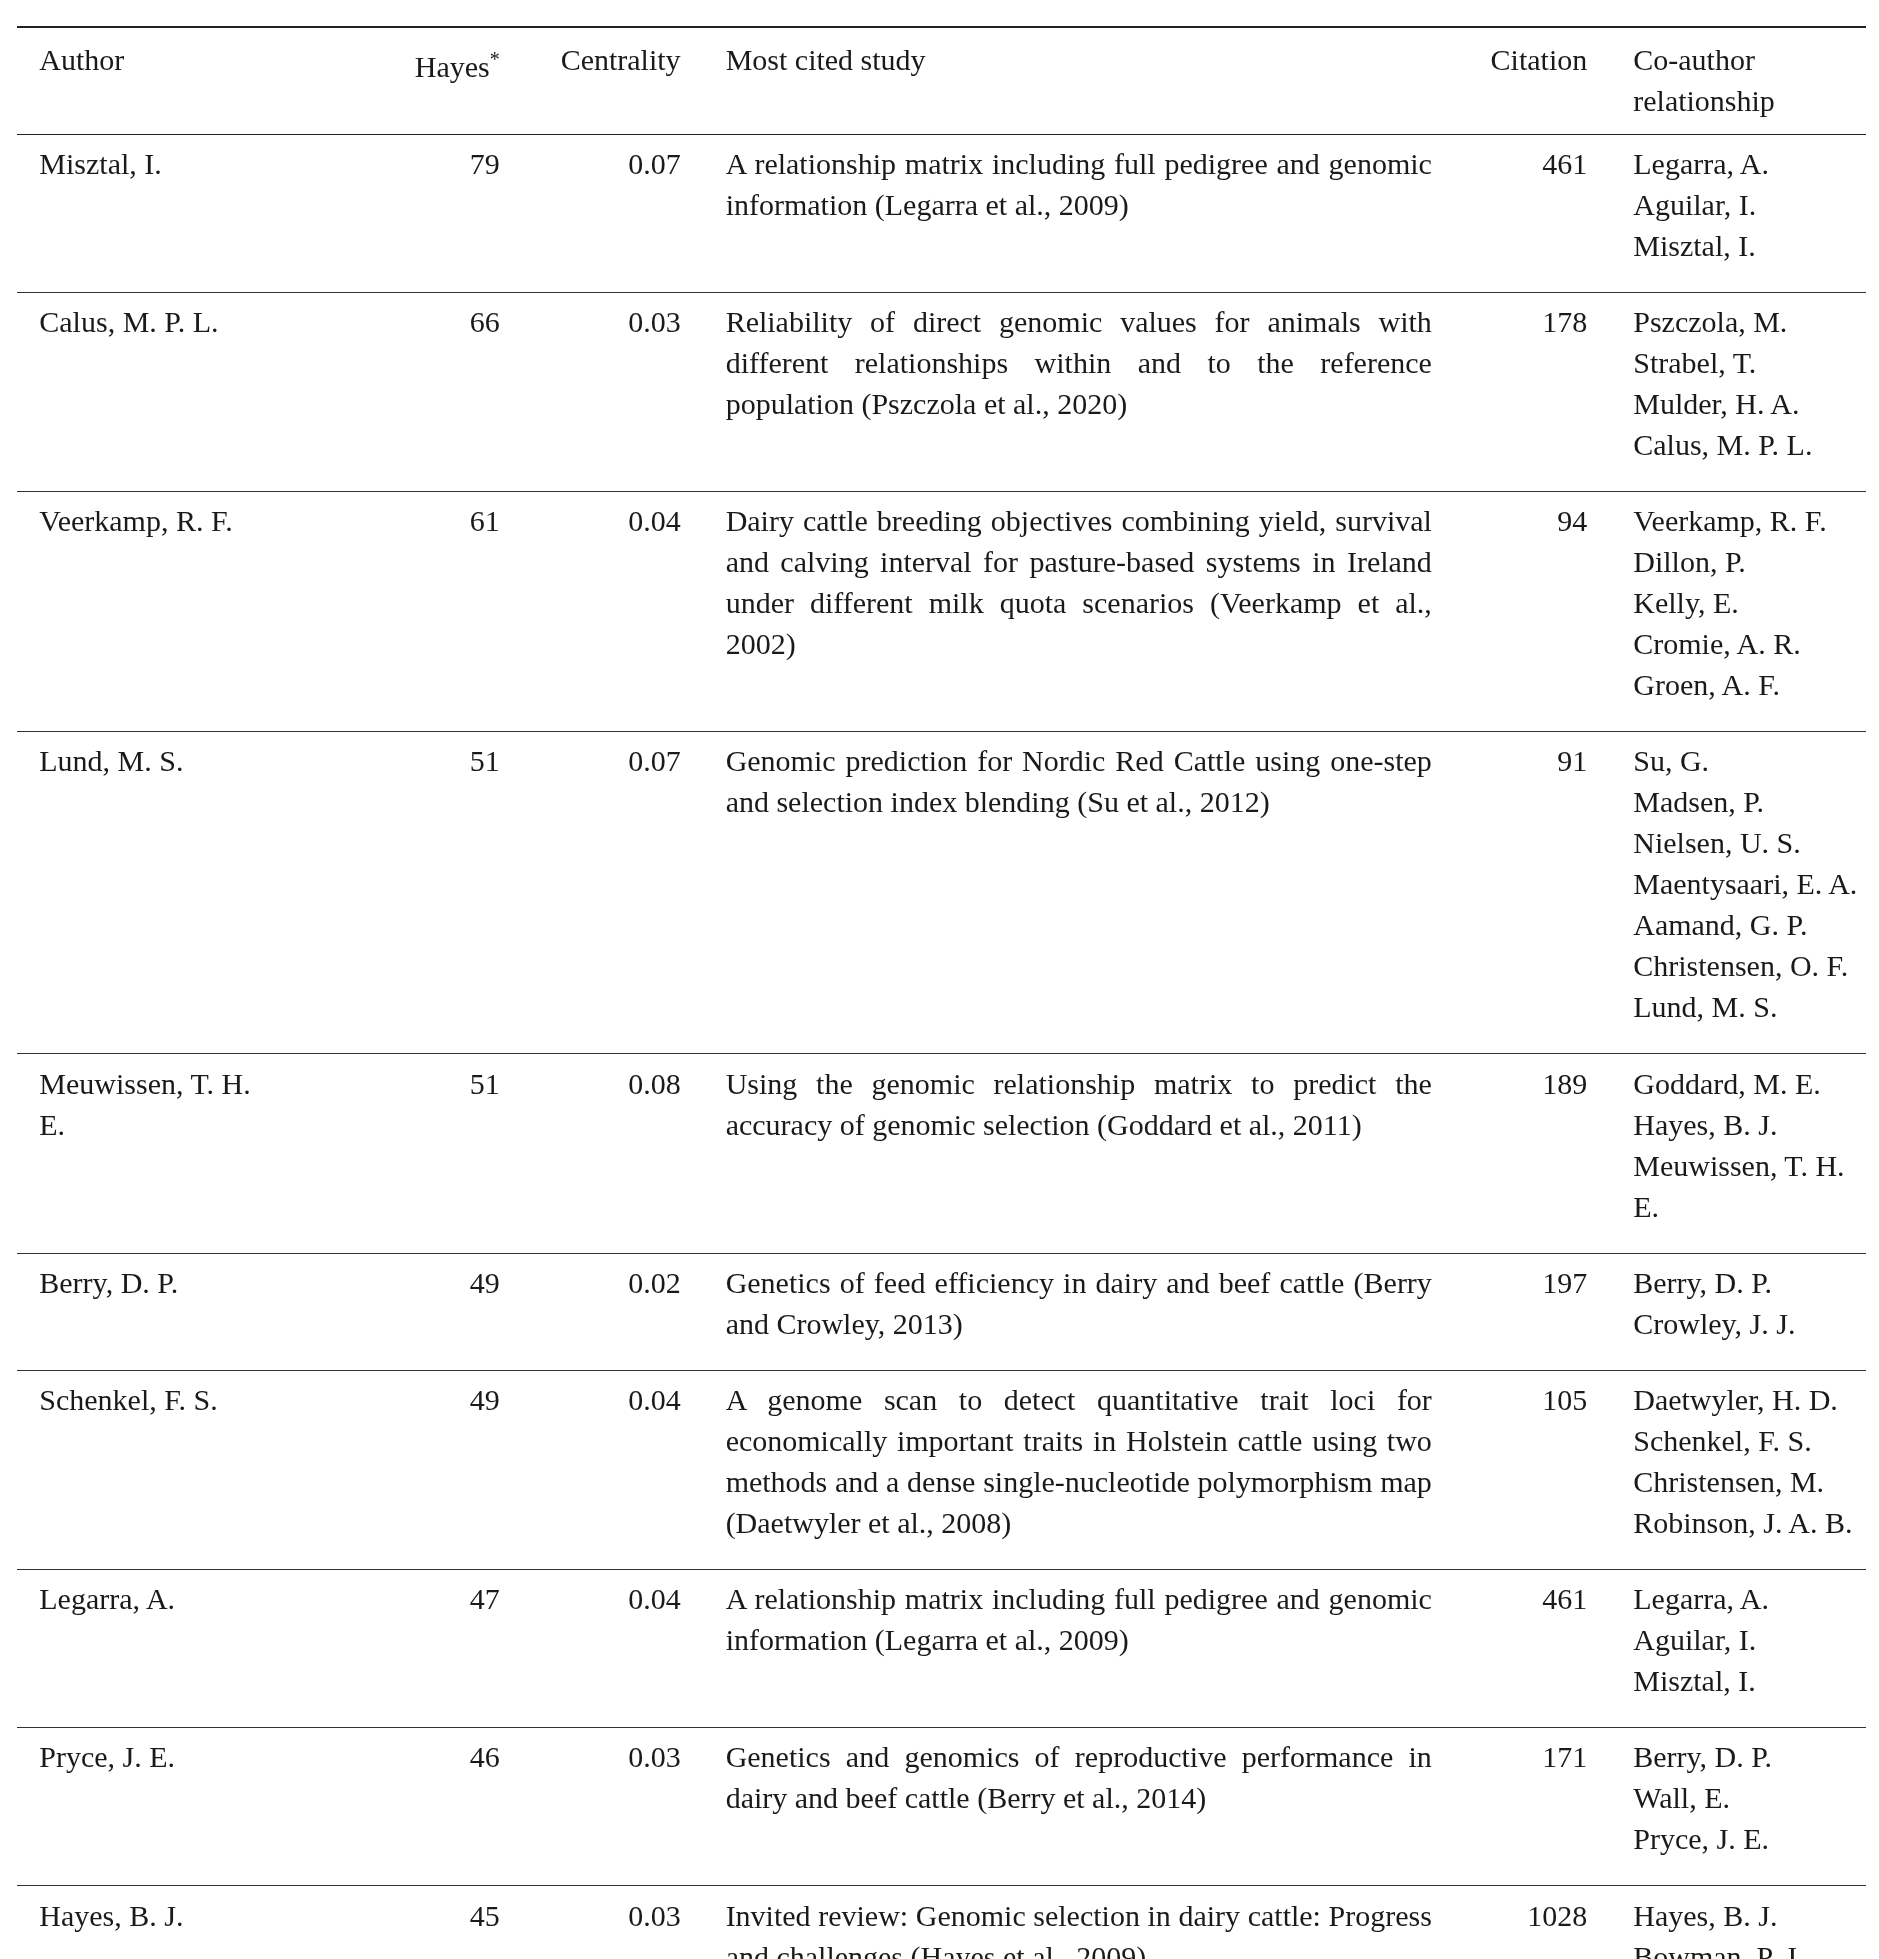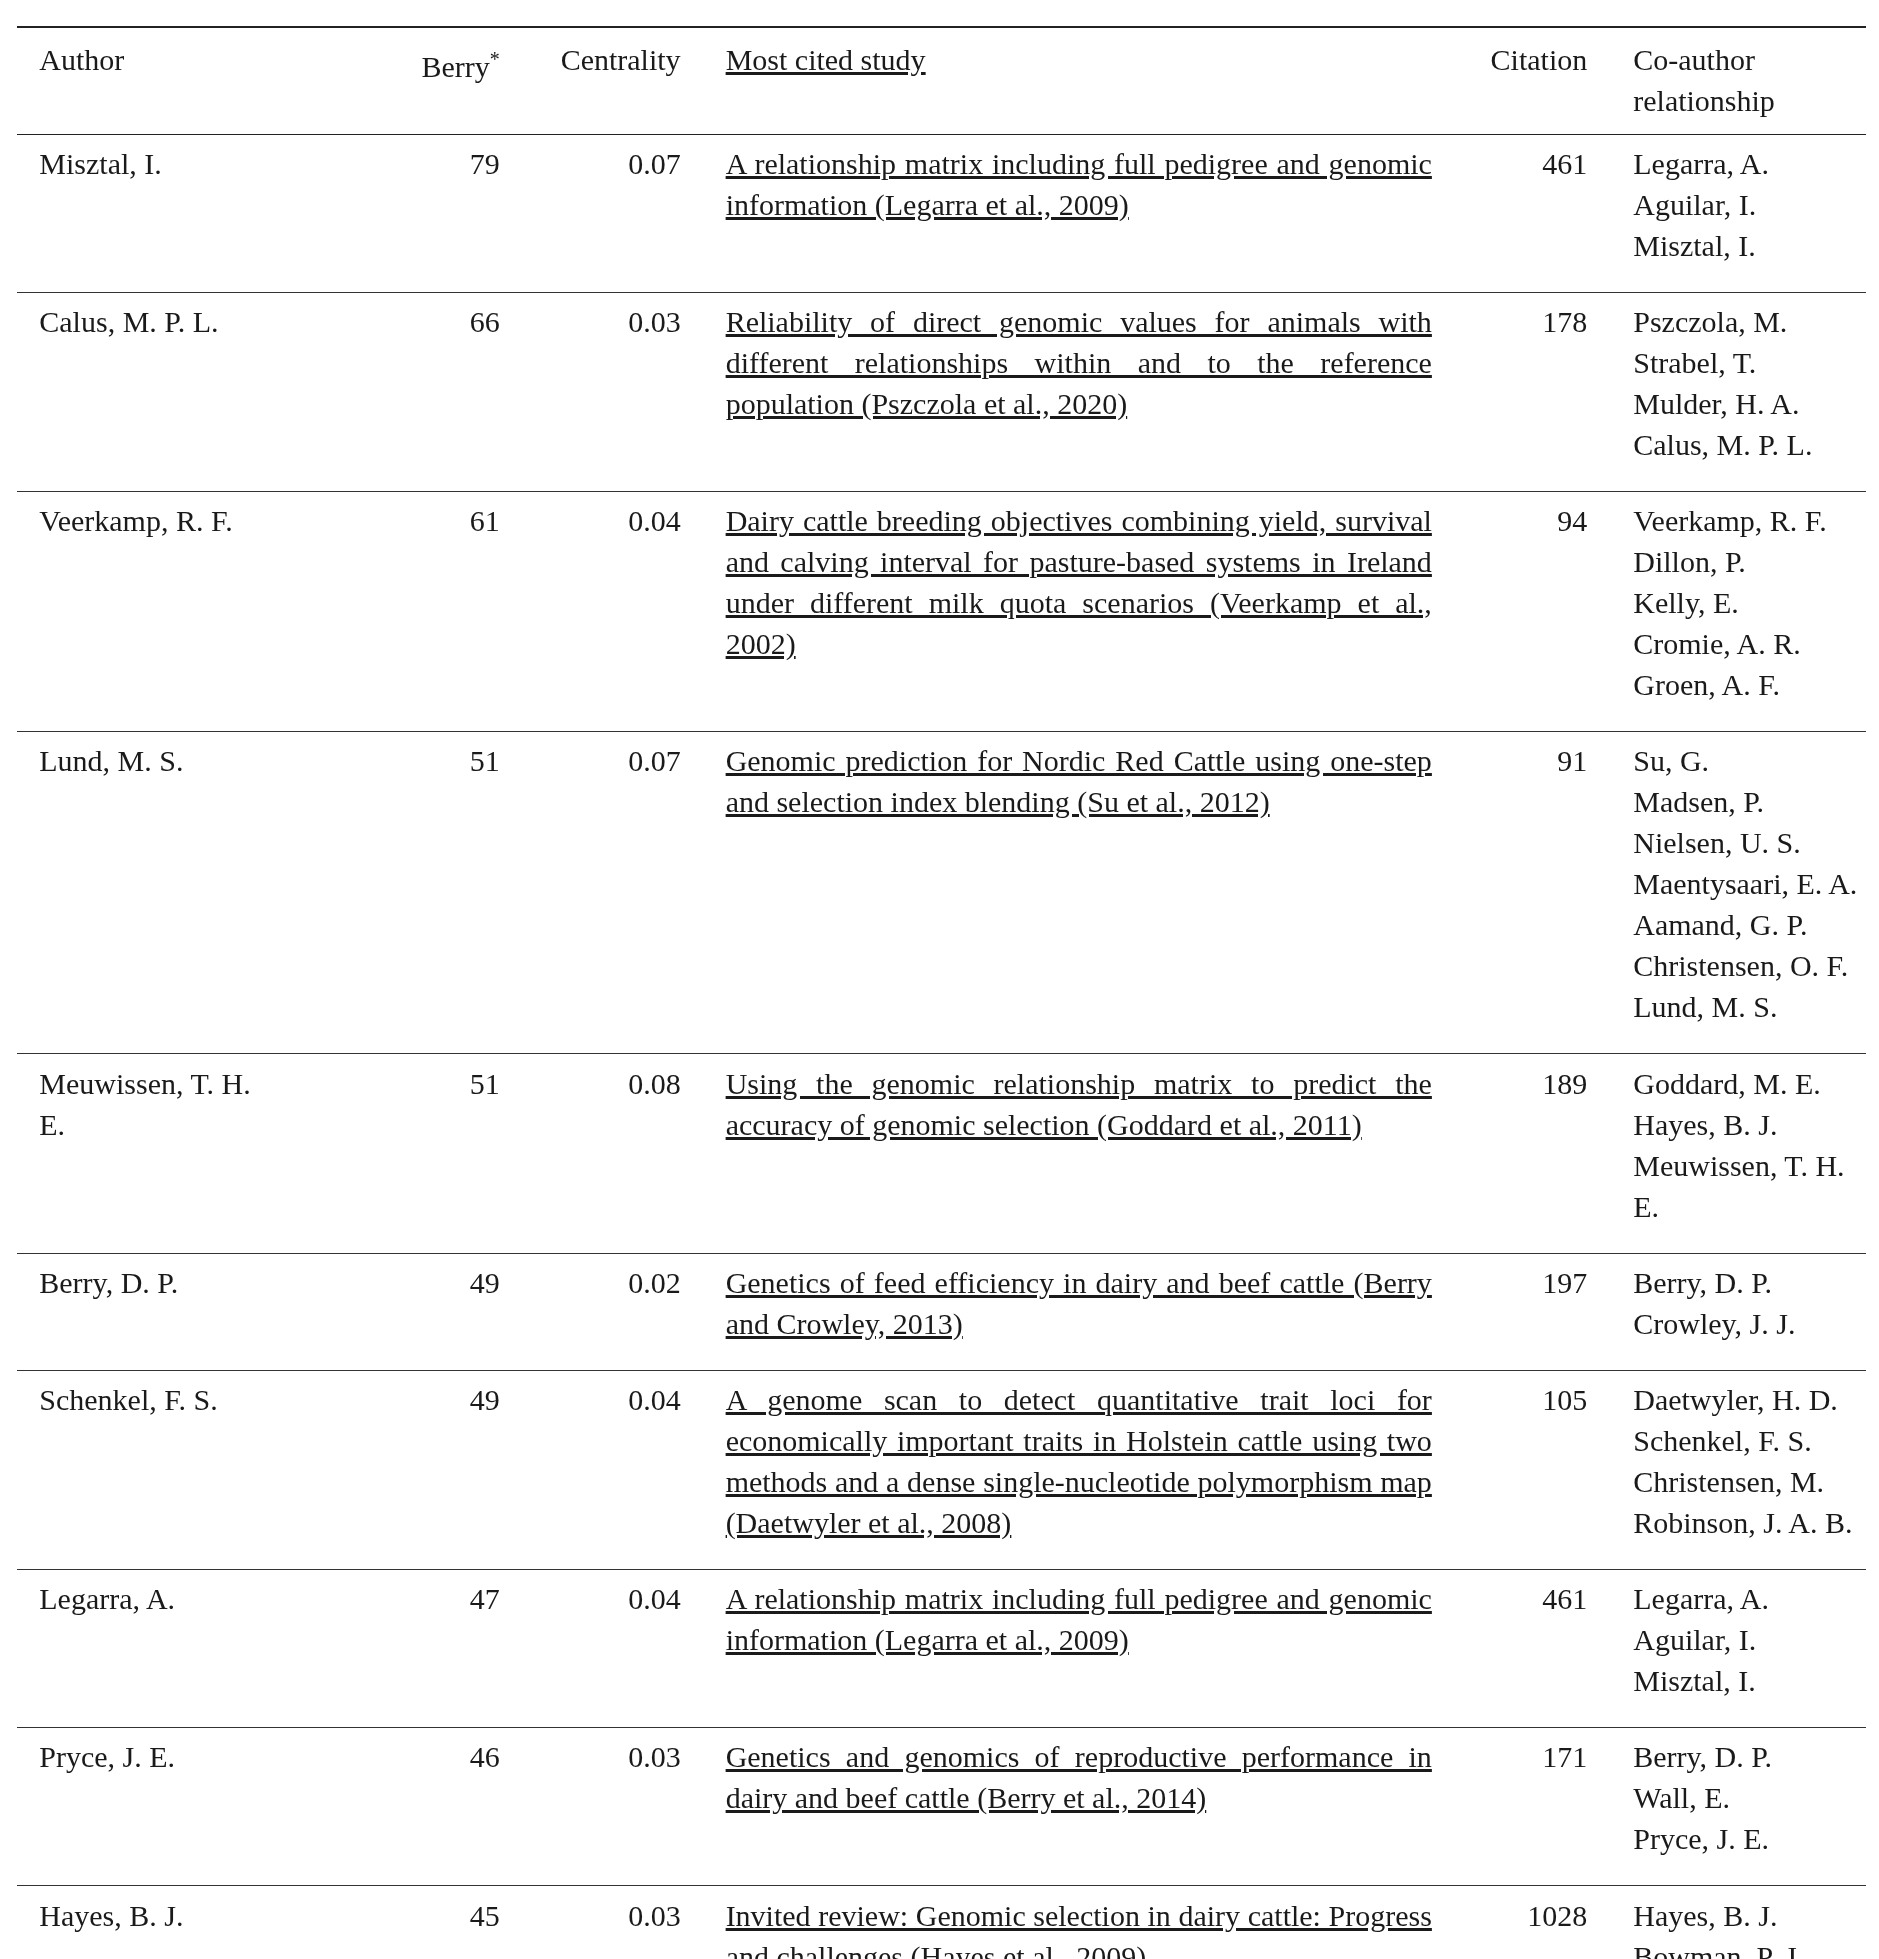--- a/index.html
+++ b/index.html
@@ -15,34 +15,34 @@
   }
   .tbl thead tr { border-top: 2.7px solid #222; border-bottom: 1.8px solid #222; }
   .tbl tbody tr { border-bottom: 1.8px solid #333; }
   .tbl tbody tr:last-child { border-bottom: 2.7px solid #222; }
   .tbl th, .tbl td { vertical-align: top; padding: 0; font-weight: normal; }
   .tbl th { padding-top: 11px; padding-bottom: 12.7px; text-align: left; }
   .tbl td { padding-top: 8.2px; padding-bottom: 26px; }
   .c-author { width: 232px; padding-left: 22px !important; text-align: left; }
   .c-counts { width: 218px; text-align: right !important; }
   .c-cent { width: 177px; text-align: right !important; font-family: Liberation Serif, serif; }
-  .c-study { width: 690px; padding-left: 45px !important; text-align: justify; text-decoration: underline; }
+  .c-study { width: 690px; padding-left: 45px !important; text-align: justify; }
   .c-cit { width: 152px; text-align: right !important; margin-top: 43px; }
   .c-co { padding-left: 46px !important; text-align: left; }
   .sup { font-size: 20px; vertical-align: 11px; }
   .coauthor { display: block; }
 </style>
 </head>
 <body>
 
 <table class="tbl">
   <thead>
     <tr>
       <th class="c-author">Author</th>
-      <th class="c-counts"><span>Berry</span><span class="sup">*</span></th>
+      <th class="c-counts"><span>Hayes</span><span class="sup">*</span></th>
       <th class="c-cent">Centrality</th>
       <th class="c-study" style="text-align:left">Most cited study</th>
       <th class="c-cit">Citation</th>
       <th class="c-co" style="width:227px">Co-author relationship</th>
     </tr>
   </thead>
   <tbody id="tbody">
       <tr>
         <td class="c-author">Misztal, I.</td>
         <td class="c-counts">79</td>

